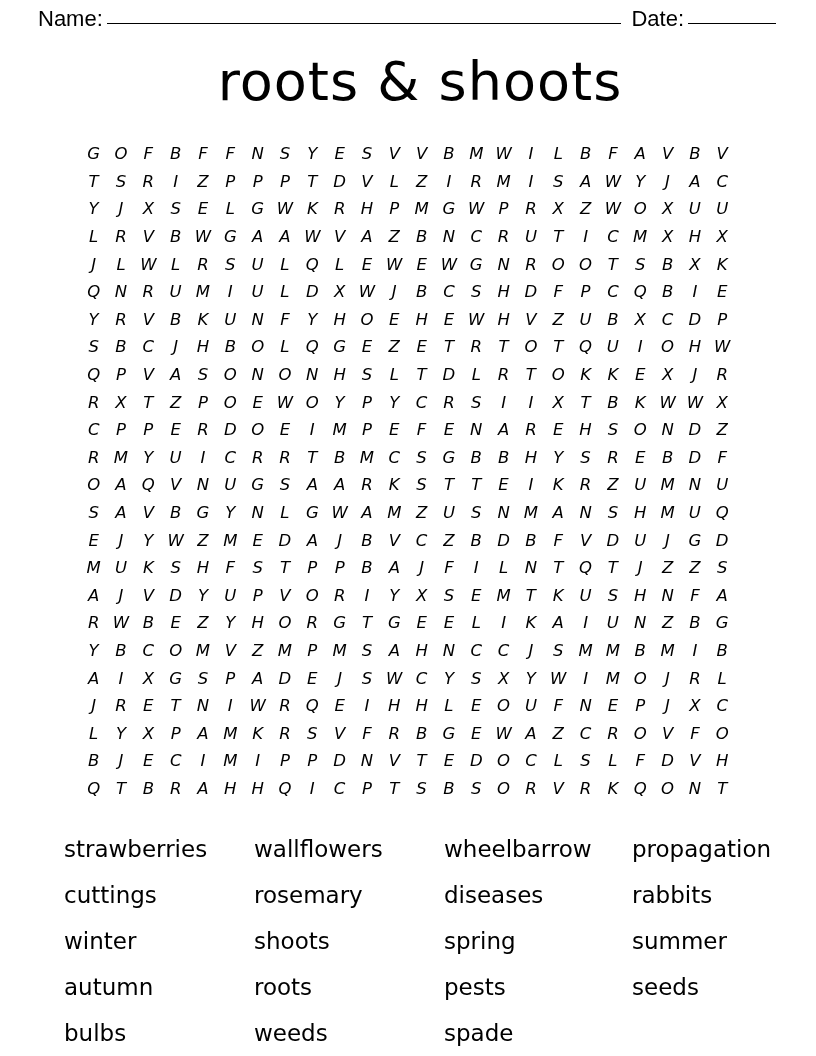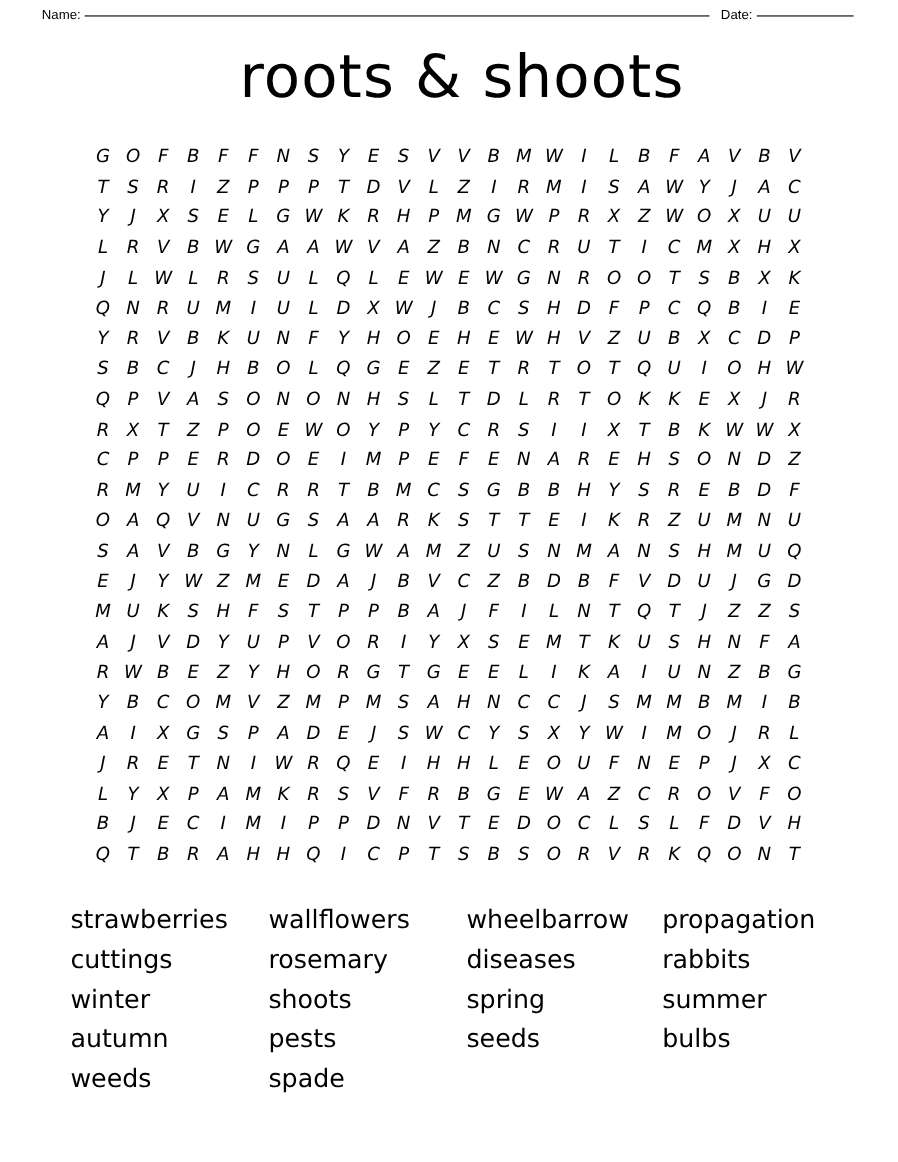--- a/index.html
+++ b/index.html
@@ -21,21 +21,21 @@
   
   .header-line {
     display: flex;
     align-items: baseline;
     padding: 6px 40px 0 38px;
     font-size: 18px;
     font-family: "Liberation Sans", sans-serif;
     white-space: nowrap;
   }
   .header-label {
-    font-size: 12px;
+    font-size: 22px;
     letter-spacing: 0px;
   }
   .rule {
     display: inline-block;
     border-bottom: 1.5px solid #000;
     height: 1px;
     position: relative;
     top: -2px;
   }
   .rule.name-rule { flex: 1 1 auto; margin: 0 0 0 4px; }
@@ -79,20 +79,21 @@
 
   
   .word-list {
     margin: 28px auto 0 auto;
     width: 716px;
     display: grid;
     grid-template-columns: 180px 180px 178px 178px;
     column-gap: 0px;
     row-gap: 0px;
     padding-left: 14px;
+    gap: 10px;
   }
   .word {
     font-family: "DejaVu Sans", sans-serif;
     font-size: 23px;
     line-height: 36px;
     white-space: nowrap;
     color: #000;
   }
 </style>
 </head>
@@ -741,18 +742,19 @@
     <div class="word">propagation</div>
     <div class="word">cuttings</div>
     <div class="word">rosemary</div>
     <div class="word">diseases</div>
     <div class="word">rabbits</div>
     <div class="word">winter</div>
     <div class="word">shoots</div>
     <div class="word">spring</div>
     <div class="word">summer</div>
     <div class="word">autumn</div>
+    <div class="word">roots</div>
     <div class="word">pests</div>
     <div class="word">seeds</div>
     <div class="word">bulbs</div>
     <div class="word">weeds</div>
     <div class="word">spade</div>
   </div>
 
 </body></html>

